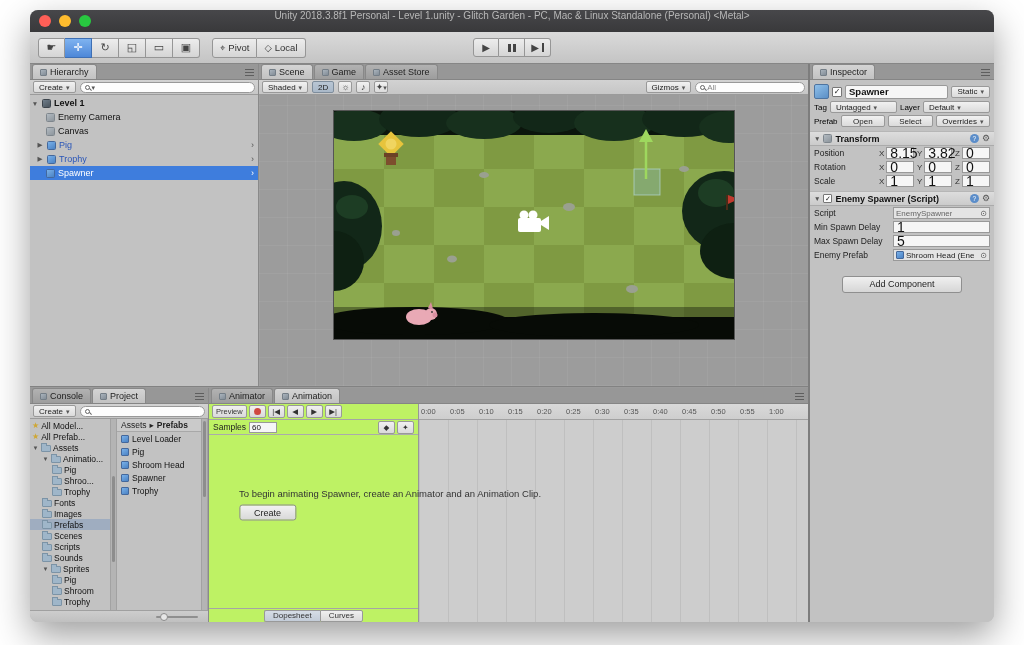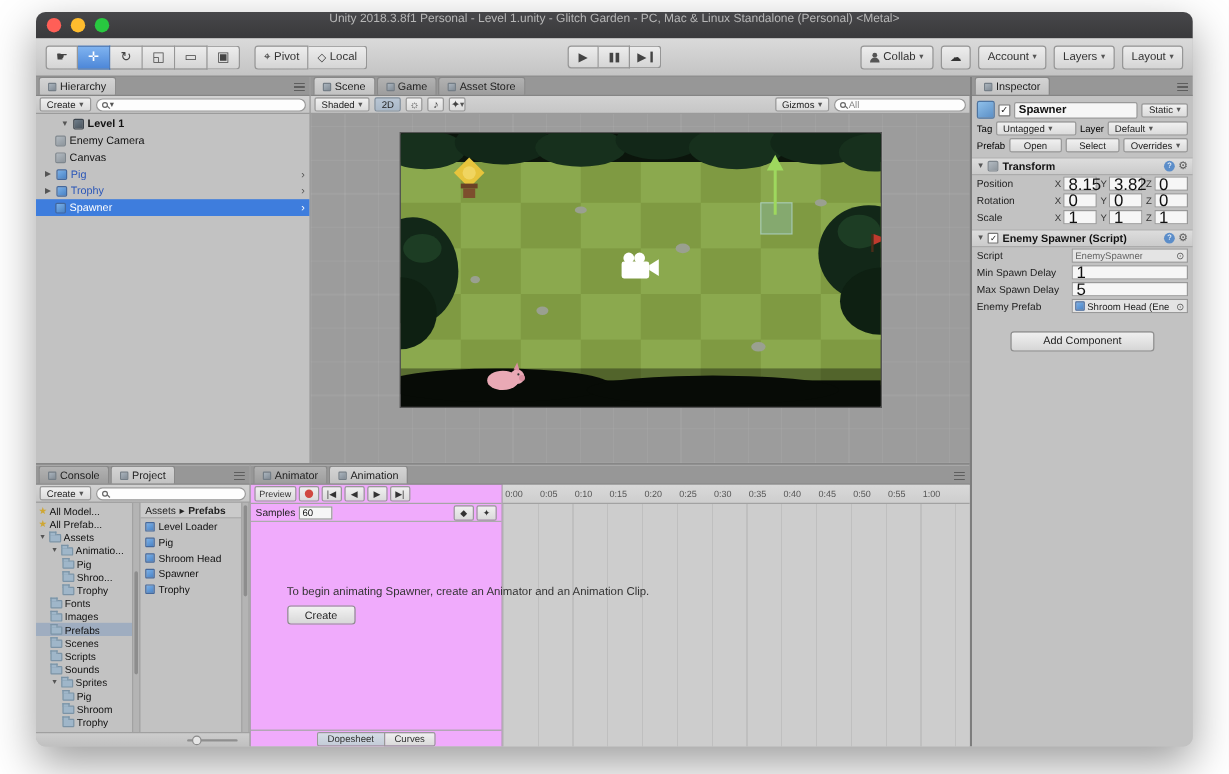--- a/index.html
+++ b/index.html
@@ -54,21 +54,21 @@
   
   .ctrl{height:15px;flex:0 0 auto;background:linear-gradient(#d2d2d2,#c6c6c6);border-bottom:1px solid #9b9b9b;display:flex;align-items:center;gap:4px;padding:0 3px;font-size:8.5px;color:#222}
   .chip{display:inline-flex;align-items:center;gap:3px;height:12px;padding:0 5px;font-size:8px;background:linear-gradient(#f1f1f1,#dbdbdb);border:1px solid #999;border-radius:2px;color:#222;white-space:nowrap}
   .chip.pressed{background:linear-gradient(#b9c6d4,#a9b8c8);border-color:#7e8d9c}
   .search{flex:1;height:11px;background:#fdfdfd;border:1px solid #999;border-radius:6px;display:flex;align-items:center;gap:2px;padding:0 4px;min-width:0}
   .mag{width:5px;height:5px;border:1px solid #666;border-radius:50%;position:relative;flex:0 0 auto}
   .mag::after{content:"";position:absolute;width:3px;height:1px;background:#666;transform:rotate(45deg);right:-3px;bottom:-1px}
   .search .val{font-size:8px;color:#888}
   
   .hrow{height:14px;display:flex;align-items:center;gap:3px;font-size:9px;color:#111;padding-left:16px;position:relative}
-  .hrow.scene-row{padding-left:20px;font-weight:bold}
+  .hrow.scene-row{padding-left:1px;font-weight:bold}
   .hrow .farrow{width:8px;font-size:6.5px;color:#555;text-align:center;flex:0 0 auto}
   .hrow.sel{background:#3e7ddd;color:#fff}
   .hrow .lab{white-space:nowrap;overflow:hidden;text-overflow:ellipsis}
   .hrow .lab.prefab{color:#2a56b8}
   .hrow.sel .lab.prefab{color:#fff}
   .chev{margin-left:auto;margin-right:4px;font-size:9px;color:#555}
   .hrow.sel .chev{color:#fff}
   .ic{width:9px;height:9px;border-radius:1.5px;flex:0 0 auto}
   .ic.generic{background:linear-gradient(145deg,#b2bac1,#8d959c);border:1px solid #7e868d}
   .ic.prefab{background:linear-gradient(145deg,#7ab1e9,#4a82c4);border:1px solid #44689c}
@@ -92,21 +92,21 @@
   .vscroll{width:7px;flex:0 0 auto;background:#b4b4b4;border-left:1px solid #a2a2a2;border-right:1px solid #a2a2a2;position:relative}
   .vthumb{position:absolute;left:1px;right:1px;border-radius:3px;background:#8d8d8d}
   .pfiles{flex:1;display:flex;flex-direction:column;min-width:0}
   .crumb{height:13px;background:#cacaca;border-bottom:1px solid #a8a8a8;display:flex;align-items:center;gap:3px;font-size:8.5px;padding:0 4px;color:#222}
   .frow{height:13px;display:flex;align-items:center;gap:3px;font-size:8.5px;padding-left:4px;color:#111}
   .projfoot{height:12px;flex:0 0 auto;background:linear-gradient(#cdcdcd,#c0c0c0);border-top:1px solid #a0a0a0;display:flex;align-items:center;justify-content:flex-end;padding:0 10px}
   .ztrack{width:42px;height:2px;background:#8f8f8f;border-radius:1px;position:relative}
   .zknob{position:absolute;left:4px;top:-3px;width:8px;height:8px;border-radius:50%;background:#e6e6e6;border:1px solid #8a8a8a}
   
   .anim-content{flex:1;display:flex;min-height:0;position:relative}
-  .anim-left{width:210px;flex:0 0 auto;border-right:1px solid #979797;display:flex;flex-direction:column;background:#f0abfc}
+  .anim-left{width:210px;flex:0 0 auto;border-right:1px solid #979797;display:flex;flex-direction:column;background:#bef264}
   .anim-right{flex:1;display:flex;flex-direction:column;min-width:0;background:#cdcdcd}
   .trans{height:16px;border-bottom:1px solid #a5a5a5;display:flex;align-items:center;gap:2px;padding:0 3px}
   .sbtn{height:13px;min-width:17px;padding:0 3px;border:1px solid #999;background:linear-gradient(#f0f0f0,#dadada);border-radius:2px;display:inline-flex;align-items:center;justify-content:center;font-size:7.5px;color:#333}
   .recdot{width:7px;height:7px;border-radius:50%;background:#d04840}
   .samprow{height:15px;border-bottom:1px solid #ababab;display:flex;align-items:center;gap:3px;padding:0 4px;font-size:8.5px;color:#222}
   .nf{background:#f6f6f6;border:1px solid #999;height:11px;font-size:8px;display:flex;align-items:center;padding:0 2px;color:#111}
   .anim-left-body{flex:1}
   .anim-foot{height:14px;border-top:1px solid #a5a5a5;display:flex;align-items:center;justify-content:center;gap:0}
   .footbtn{height:12px;padding:0 8px;border:1px solid #999;background:linear-gradient(#f0f0f0,#dadada);font-size:8px;color:#333;display:flex;align-items:center}
   .footbtn.on{background:linear-gradient(#d6dde6,#c3ccd8)}
@@ -193,42 +193,20 @@
         </div>
       <div class="pbtn">
           <span class="pauseb"></span>
           <span class="pauseb"></span>
         </div>
       <div class="pbtn">
           <span>▶</span>
           <span class="stepbar"></span>
         </div>
     </div>
-    <div class="tright">
-      <div class="lblbtn">
-          <span class="person"></span>
-          <span>Collab</span>
-          <span class="caret">▾</span>
-        </div>
-      <div class="lblbtn">
-          <span>☁</span>
-        </div>
-      <div class="lblbtn">
-          <span>Account</span>
-          <span class="caret">▾</span>
-        </div>
-      <div class="lblbtn">
-          <span>Layers</span>
-          <span class="caret">▾</span>
-        </div>
-      <div class="lblbtn">
-          <span>Layout</span>
-          <span class="caret">▾</span>
-        </div>
-    </div>
   </div>
 
   <div class="workspace">
     <div class="left-region">
 
       <div class="top-row">
 
         <div class="panel" style="width:228px;flex:0 0 auto">
           <div class="tabbar">
             <div class="tab active">

